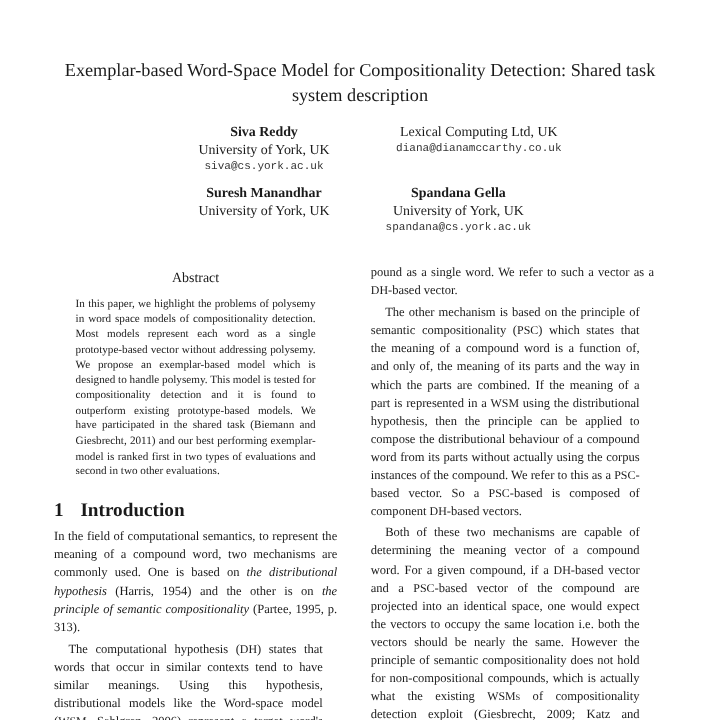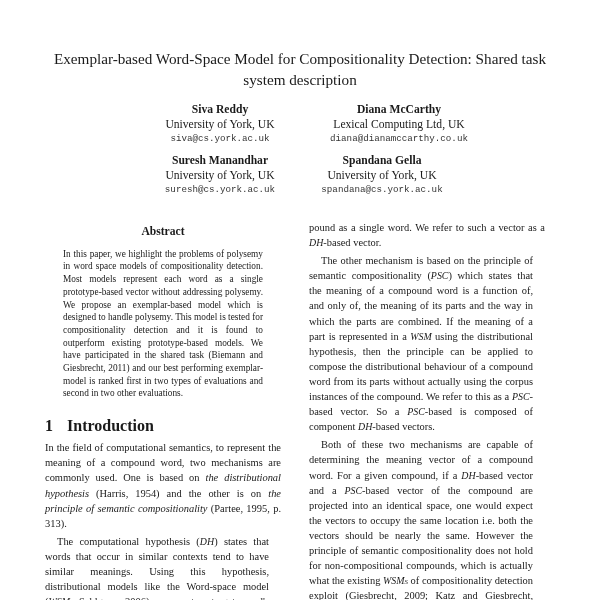--- a/index.html
+++ b/index.html
@@ -6,48 +6,46 @@
   body { width: 600px; height: 600px; overflow: hidden; position: relative;
          font-family: "Liberation Serif", "DejaVu Serif", serif; color: #1a1a1a; }
   .title { position: absolute; left: 40px; top: 48px; width: 520px; text-align: center;
            font-weight: normal; font-size: 15.2px; line-height: 21px; }
   .author { position: absolute; text-align: center; width: 240px; }
   .author .name { font-weight: bold; font-size: 11.6px; line-height: 15px; }
   .author .aff { font-size: 11.6px; line-height: 15px; }
   .author .email { font-family: "Liberation Mono", "DejaVu Sans Mono", monospace; font-size: 9.2px; line-height: 14px; color: #333; }
   .col { position: absolute; width: 236px; font-size: 10.45px; line-height: 15.1px; text-align: justify; }
   .abs { font-size: 9.3px; line-height: 12.7px; }
-  .abs-head { text-align: center; font-weight: bold; font-size: 11.6px; margin-bottom: 9px; }
+  .abs-head { text-align: center; font-weight: normal; font-size: 11.6px; margin-bottom: 9px; }
   .abs p { margin: 0 18px; text-align: justify; font-family: Liberation Serif, serif; }
   .sec-head { font-weight: bold; font-size: 16px; margin: 0 0 7px 0; }
   .sec-head .num { display: inline-block; width: 22px; }
   .p { margin: 0; text-indent: 0; }
   .pi { margin: 3px 12px 0 0; text-indent: 12px; }
-  .sc { font-variant: small-caps; font-size: 0.95em; font-style: italic; }
+  .sc { font-variant: small-caps; font-size: 0.95em; }
   i { font-style: italic; }
 </style>
 </head>
 <body>
 
 <div class="title">Exemplar-based Word-Space Model for Compositionality Detection: Shared task system description</div>
 
 <div class="author" style="left:100px; top:102px;">
   <div class="name">Siva Reddy</div>
   <div class="aff">University of York, UK</div>
   <div class="email">siva@cs.york.ac.uk</div>
 </div>
 <div class="author" style="left:279px; top:102px;">
-  <div class="name">Diana McCarthy</div>
   <div class="aff">Lexical Computing Ltd, UK</div>
   <div class="email">diana@dianamccarthy.co.uk</div>
 </div>
 <div class="author" style="left:100px; top:153px;">
   <div class="name">Suresh Manandhar</div>
   <div class="aff">University of York, UK</div>
-  <div class="email">suresh@cs.york.ac.uk</div>
 </div>
 <div class="author" style="left:262px; top:153px;">
   <div class="name">Spandana Gella</div>
   <div class="aff">University of York, UK</div>
   <div class="email">spandana@cs.york.ac.uk</div>
 </div>
 
 <div class="col" style="left:45px; top:226px;">
   <div class="abs">
     <div class="abs-head">Abstract</div>

